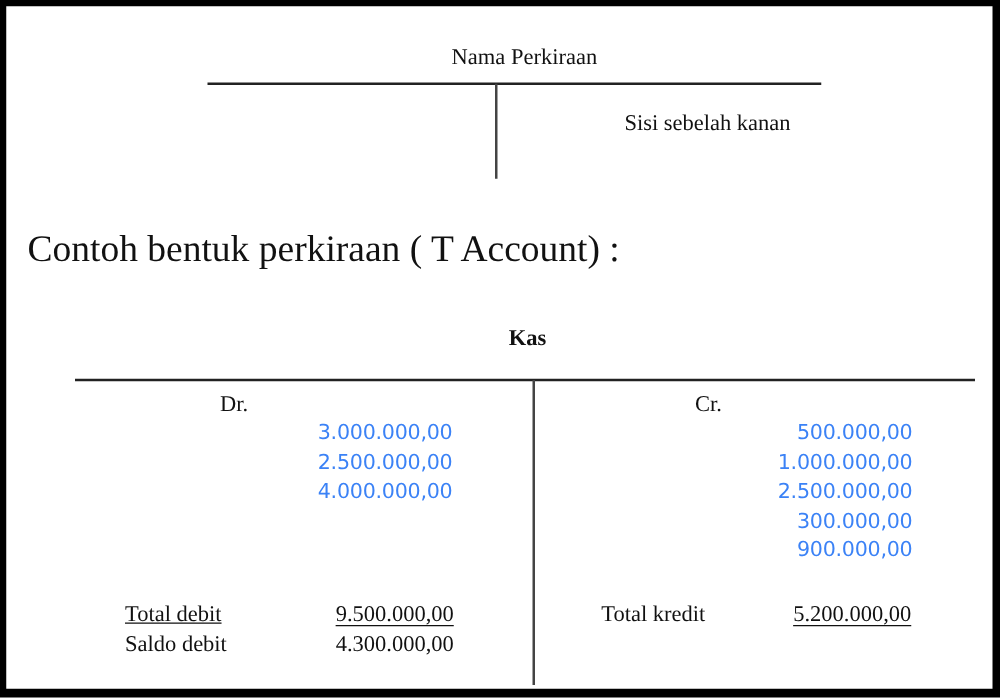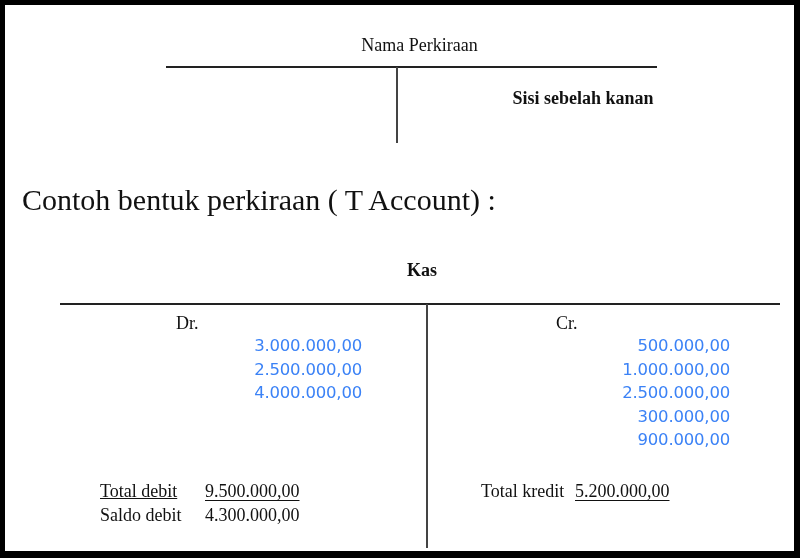--- a/index.html
+++ b/index.html
@@ -27,33 +27,33 @@
     .col-head { font-size: 18px; }
     .num {
       font-family: "DejaVu Sans", "Liberation Sans", sans-serif;
       font-size: 16.5px;
       line-height: 23.5px;
       text-align: right;
       color: #3b82f6;
       letter-spacing: -0.2px;
     }
     .tot-label { font-size: 18px; }
-    .tot-val { font-size: 18px; }
+    .tot-val { font-size: 18px; text-align: right; }
     .ul { text-decoration: underline; text-underline-offset: 3px; text-decoration-thickness: 1px; }
   </style>
 </head>
 <body>
 
 <div class="page">
 
   <div class="abs t1-title">Nama Perkiraan</div>
   <div class="hline" style="left:161px; top:61px; width:491px;"></div>
   <div class="vline" style="left:391px; top:62px; height:76px;"></div>
 
-  <div class="abs side" style="left:493px; top:82px; width:170px;font-weight:bold;">
+  <div class="abs side" style="left:476px; top:82px; width:170px;">
     <div>Sisi sebelah kanan</div>
   </div>
 
   <div class="abs heading" style="left:17px; top:178px;">Contoh bentuk perkiraan ( T Account) :</div>
 
   <div class="abs kas" style="left:0; width:834px; text-align:center; top:255px;">Kas</div>
   <div class="hline" style="left:55px; top:298px; width:720px;"></div>
   <div class="vline" style="left:421px; top:299px; height:244px;"></div>
 
   <div class="abs col-head" style="left:171px; top:308px;">Dr.</div>

